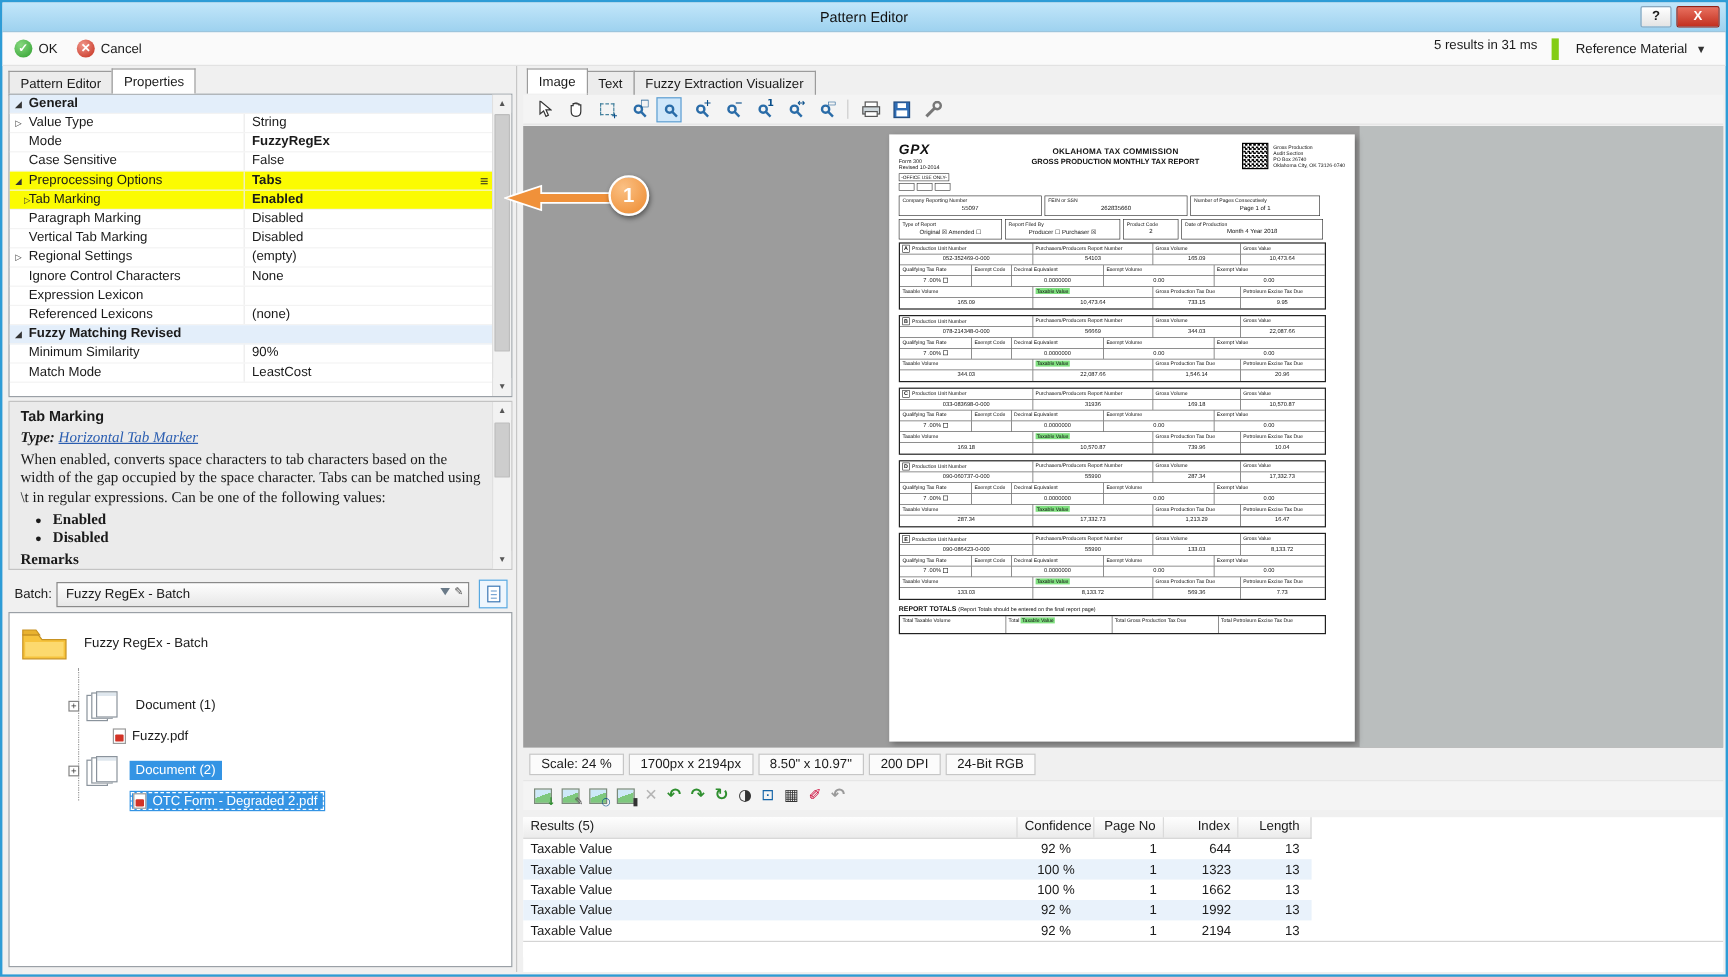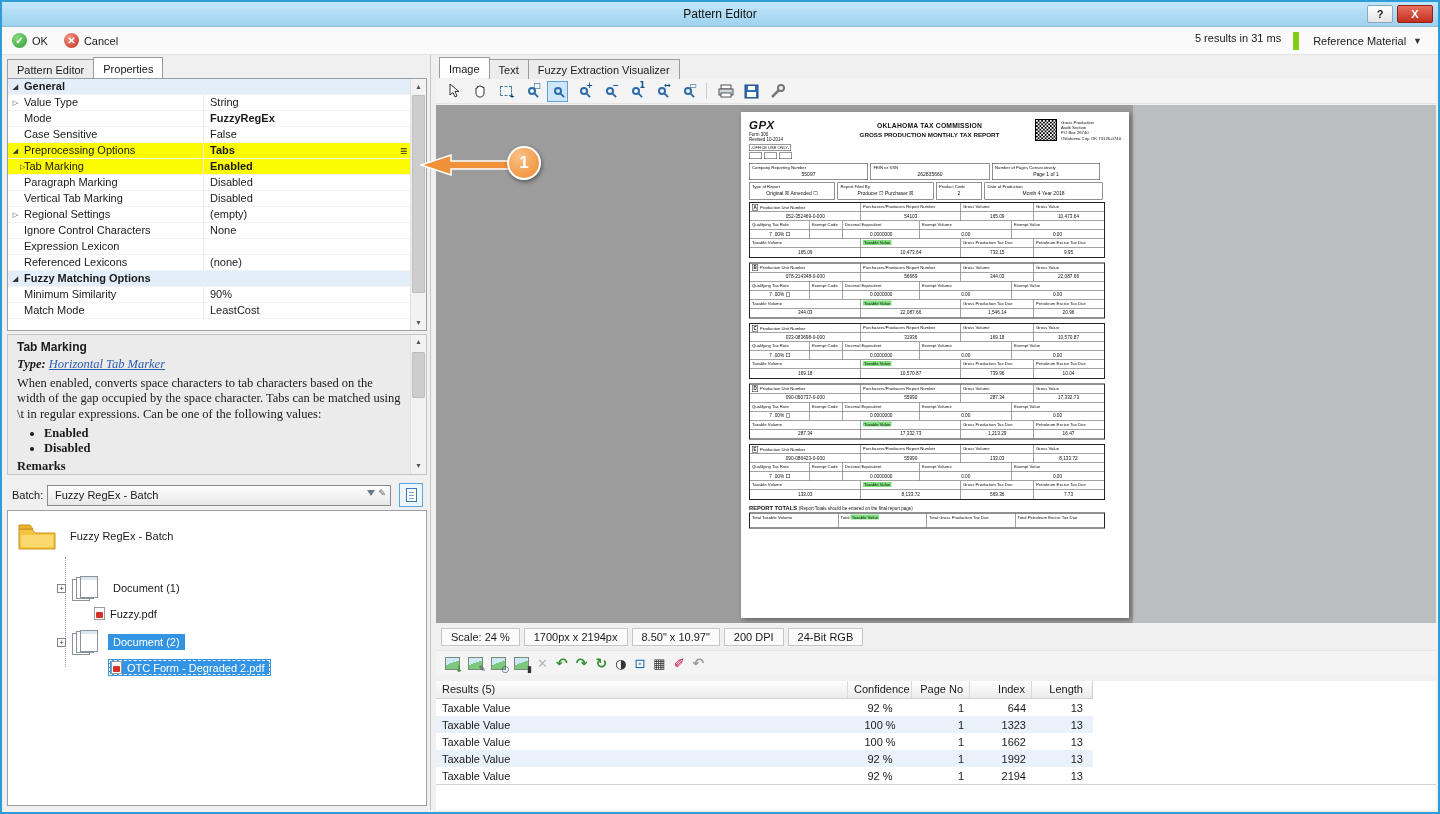--- a/index.html
+++ b/index.html
@@ -271,21 +271,21 @@
             <span class="pg-name">Expression Lexicon</span>
             <span class="pg-val"></span>
           </div>
           <div class="pg-row">
             <span class="pg-exp"></span>
             <span class="pg-name">Referenced Lexicons</span>
             <span class="pg-val">(none)</span>
           </div>
           <div class="pg-row pg-cat">
             <span class="pg-exp">◢</span>
-            <span class="pg-name">Fuzzy Matching Options</span>
+            <span class="pg-name">Fuzzy Matching Revised</span>
           </div>
           <div class="pg-row">
             <span class="pg-exp"></span>
             <span class="pg-name">Minimum Similarity</span>
             <span class="pg-val">90%</span>
           </div>
           <div class="pg-row">
             <span class="pg-exp"></span>
             <span class="pg-name">Match Mode</span>
             <span class="pg-val">LeastCost</span>

